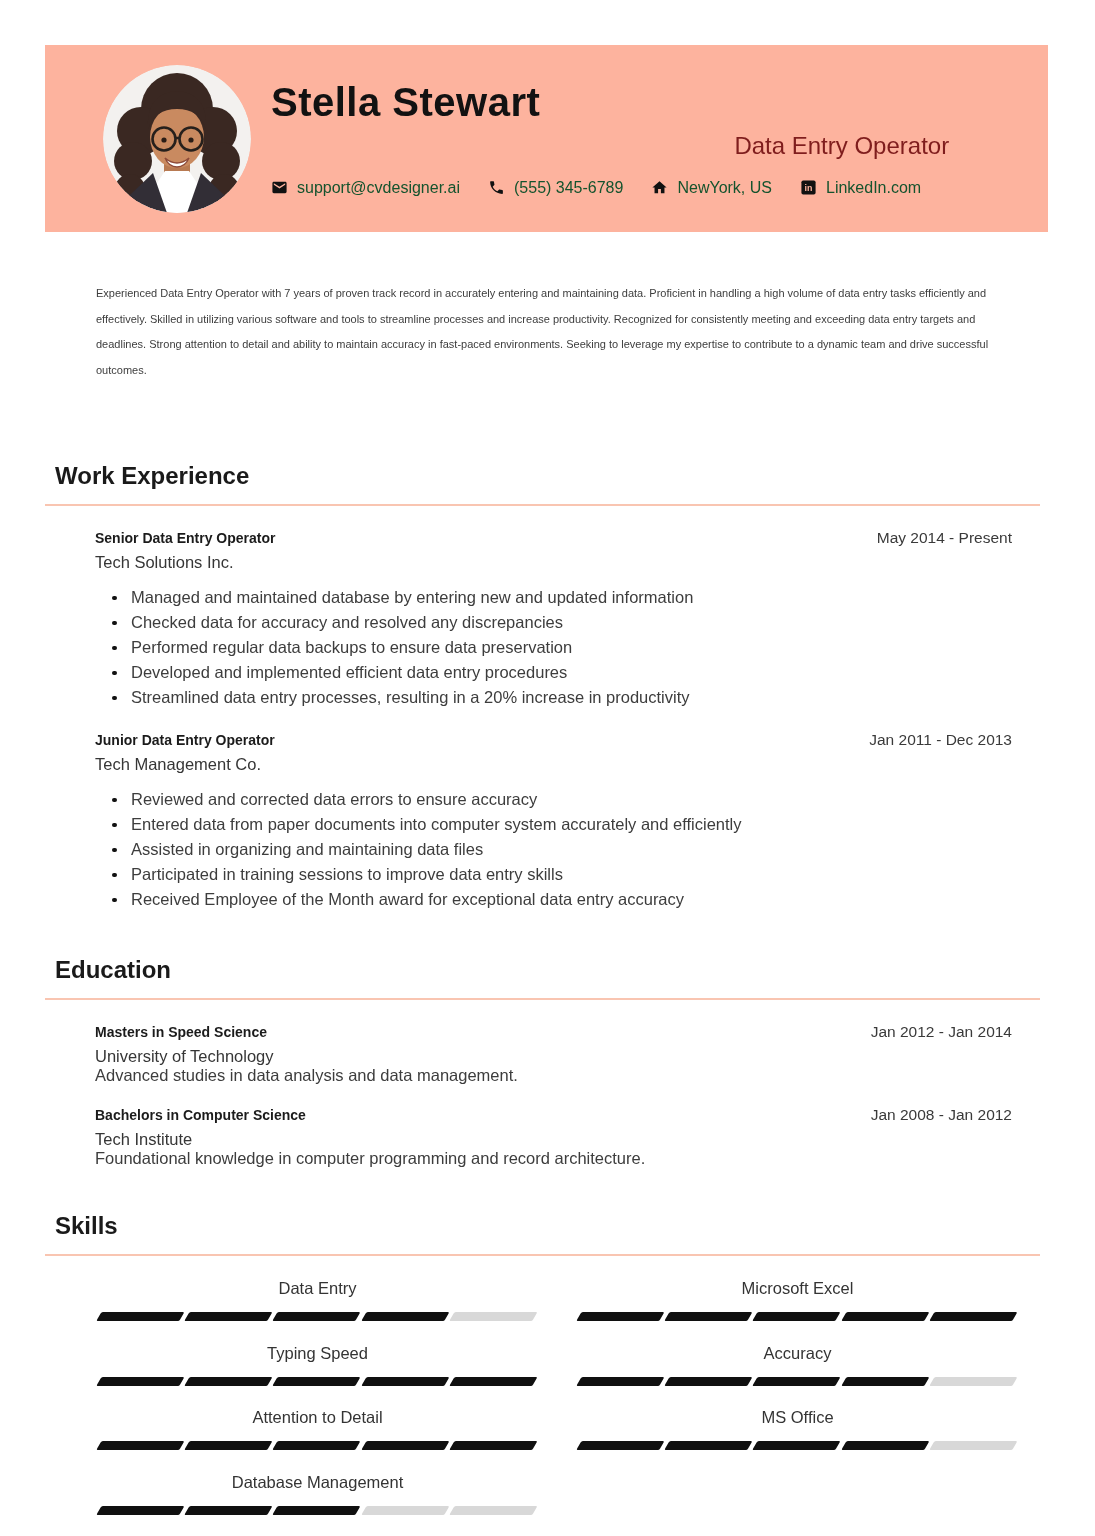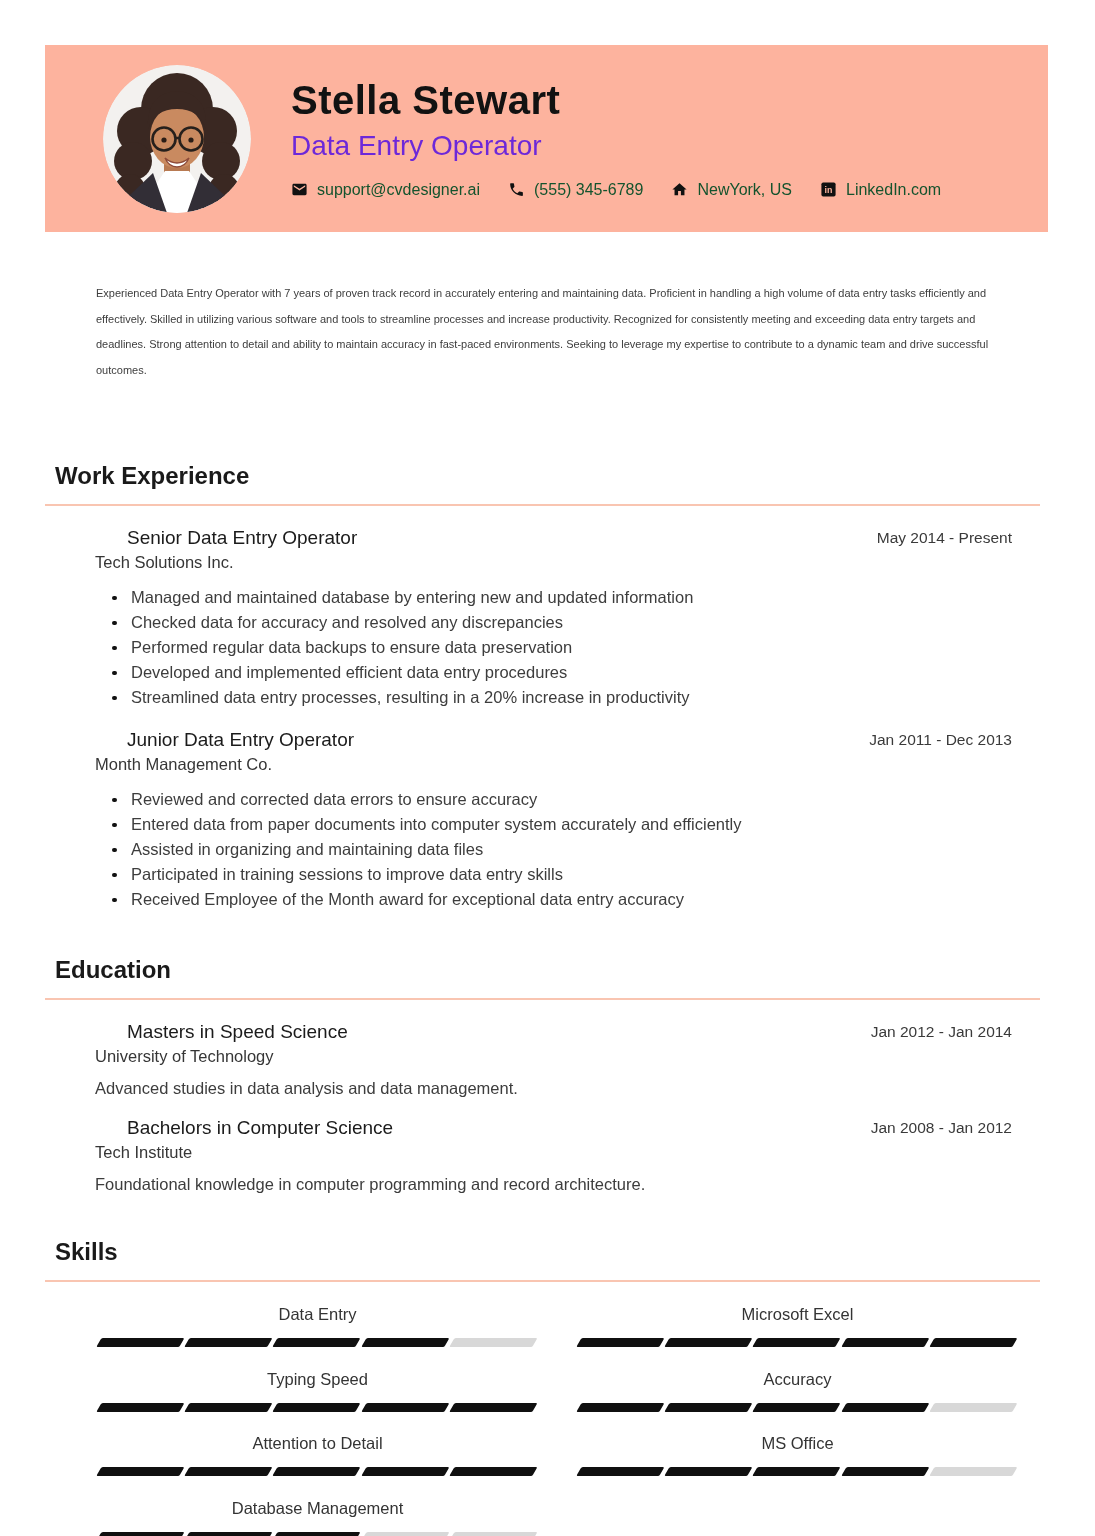--- a/index.html
+++ b/index.html
@@ -7,42 +7,42 @@
   body {
     width:1095px; min-height:1536px; margin:0 auto; position:relative;
     font-family:"Liberation Sans","DejaVu Sans",sans-serif; color:#3f3f3f;
   }
   
   .header-band {
     position:absolute; left:45px; top:45px; width:1003px; height:187px;
     background:#fdb39e; display:flex; align-items:center; padding-left:58px;
   }
   .avatar { width:148px; height:148px; border-radius:50%; overflow:hidden; flex:0 0 auto; }
-  .header-text { margin-left:40px; }
+  .header-text { margin-left:20px; }
   .candidate-name { font-size:40px; font-weight:700; color:#121212; line-height:1.05; letter-spacing:.5px; }
-  .candidate-title { font-size:28px; color:#6d28d9; margin-top:9px; }
+  .candidate-title { font-size:24px; color:#7f1d1d; margin-top:9px;text-align:right; }
   .contact-row { display:flex; align-items:center; margin-top:19px; }
   .contact-item { display:flex; margin-right:28px; font-size:16px; color:#14532d; text-decoration:none; cursor:pointer; }
   .contact-item svg { width:17px; height:17px; margin-right:9px; flex:0 0 auto; }
   
   .summary {
     position:absolute; left:96px; top:281px; width:912px;
     font-size:11px; line-height:25.5px; color:#3d3d3d;
   }
   .content { position:absolute; left:0; top:462px; width:1095px; }
   .section { margin-bottom:44px; }
   .section-heading { font-size:24px; font-weight:700; color:#1a1a1a; margin-left:55px; margin-bottom:14px; }
   .section-rule { height:2px; background:#f9c5b1; margin-left:45px; width:995px; margin-bottom:21px; border:none; }
   .entries { margin-left:95px; margin-right:83px; }
   .entry { margin-bottom:19px; }
   .entry-head { display:flex; justify-content:space-between; align-items:flex-start; }
-  .entry-title { font-size:19px; font-weight:400; color:#1b1b1b; line-height:22px;margin-left:32px; }
+  .entry-title { font-size:14px; font-weight:700; color:#1b1b1b; line-height:22px; }
   .entry-date { font-size:15.5px; color:#3a3a3a; white-space:nowrap; line-height:22px; }
   .entry-org { font-size:16.5px; color:#363636; margin-top:4px; }
-  .entry-desc { font-size:16.5px; color:#3d3d3d; margin-top:13px; }
+  .entry-desc { font-size:16.5px; color:#3d3d3d; }
   ul.bullets { list-style:none; margin-top:13px; }
   ul.bullets li { position:relative; padding-left:36px; font-size:16.5px; line-height:25px; color:#3d3d3d; }
   ul.bullets li::before {
     content:""; position:absolute; left:17px; top:10.5px;
     width:4.5px; height:4.5px; border-radius:50%; background:#111;
   }
   
   .skills-grid {
     margin-left:95px; display:grid;
     grid-template-columns:445px 445px; column-gap:35px;
@@ -154,21 +154,21 @@
 
               <li>Streamlined data entry processes, resulting in a 20% increase in productivity</li>
             </ul>
         </div>
 
         <div class="entry">
           <div class="entry-head">
             <div class="entry-title">Junior Data Entry Operator</div>
             <div class="entry-date">Jan 2011 - Dec 2013</div>
           </div>
-          <div class="entry-org">Month Management Co.</div>
+          <div class="entry-org">Tech Management Co.</div>
           <ul class="bullets">
 
               <li>Reviewed and corrected data errors to ensure accuracy</li>
 
               <li>Entered data from paper documents into computer system accurately and efficiently</li>
 
               <li>Assisted in organizing and maintaining data files</li>
 
               <li>Participated in training sessions to improve data entry skills</li>
 

